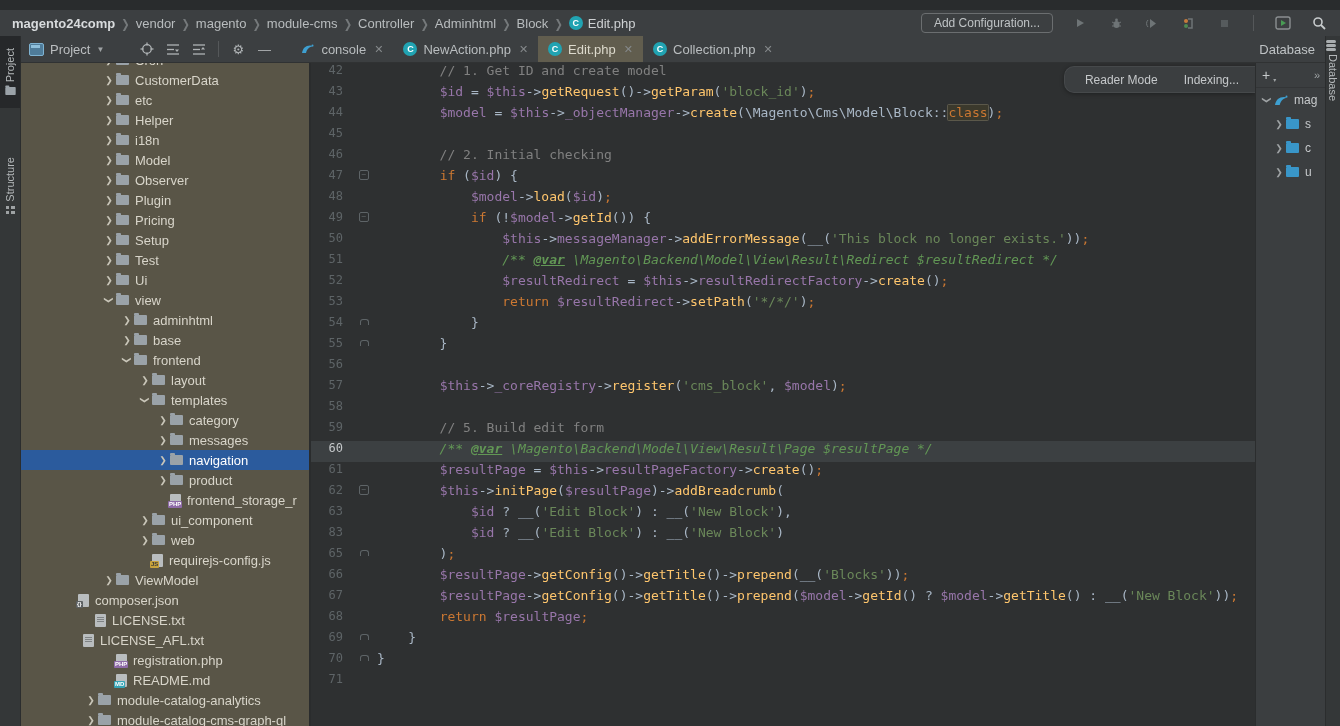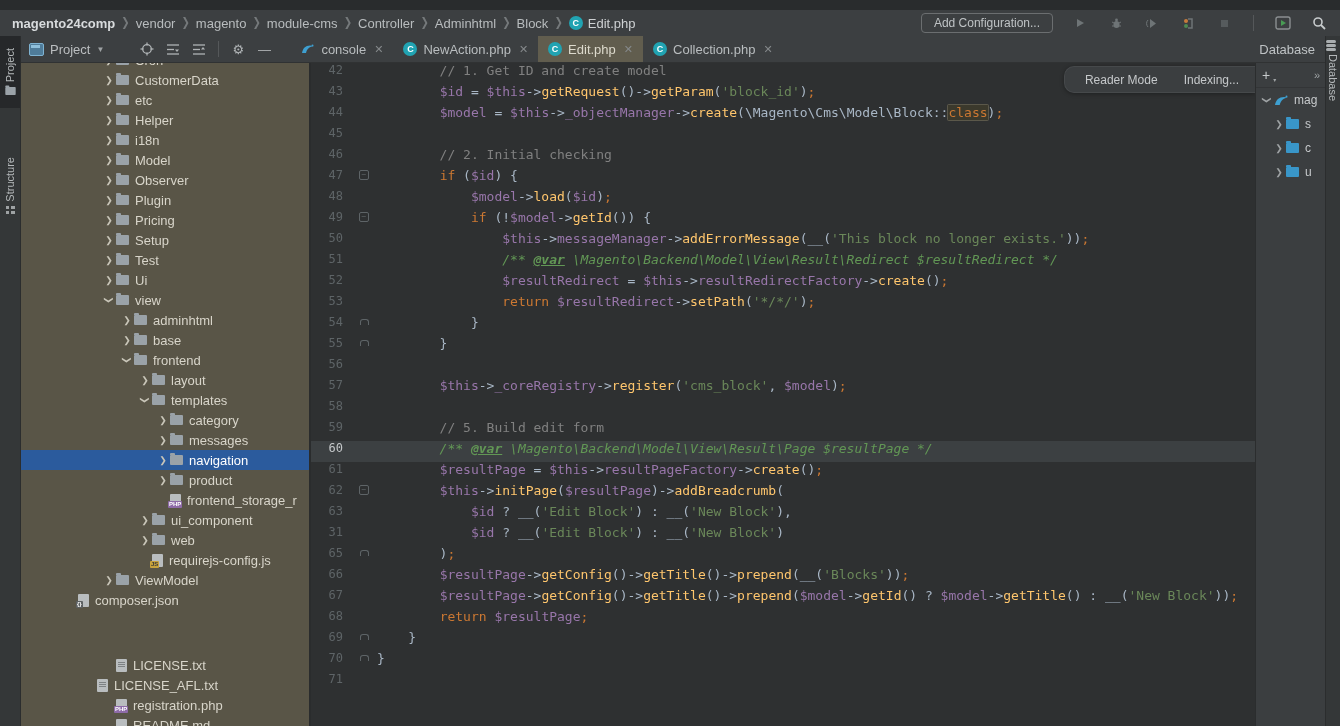--- a/index.html
+++ b/index.html
@@ -1,21 +1,21 @@
 <!DOCTYPE html>
 <html><head>
 <meta charset="utf-8">
 <style>
   html,body{margin:0;padding:0;background:#222426;}
   .app{position:relative;width:1340px;height:726px;overflow:hidden;background:#2E3031;
        font-family:"Liberation Sans",sans-serif;font-size:13px;color:#BBBEC0;-webkit-font-smoothing:antialiased;}
   
   .titlebar{height:10px;background:#292C2D;}
   .crumbbar{height:26px;background:#3C3F41;display:flex;align-items:center;padding:0 8px;border-bottom:1px solid #333537;}
-  .crumbs{display:flex;align-items:flex-start;gap:2px;flex:1;min-width:0;}
+  .crumbs{display:flex;align-items:center;gap:2px;flex:1;min-width:0;}
   .crumb{color:#B8BCBE;padding:0 4px;white-space:nowrap;display:flex;align-items:center;gap:5px;}
   .crumb.first{font-weight:bold;color:#D8DBDD;}
   .crumb.file{color:#CED1D3;}
   .crumb-sep{color:#75797B;font-size:10px;transform:scaleY(1.2);}
   .right-actions{display:flex;align-items:center;gap:18px;margin-right:4px;}
   .addcfg{border:1px solid #6B6E70;border-radius:4px;padding:2px 12px;color:#BFC3C5;font-size:12px;background:transparent;}
   .tb-ic{display:inline-flex;align-items:center;justify-content:center;width:18px;height:18px;}
   .tb-sep{width:1px;height:16px;background:#55585A;margin:0 2px;}
   
   .main{position:absolute;top:36px;bottom:0;left:0;right:0;display:flex;}
@@ -415,28 +415,28 @@
                 <span class="fold-ic"></span>
                 <span>ViewModel</span>
               </div>
               <div class="trow" style="padding-left: 43px;">
                 <span class="chev none">❯</span>
                 <span class="file-ic">
                   <span class="badge json">{}</span>
                 </span>
                 <span>composer.json</span>
               </div>
-              <div class="trow" style="padding-left: 81px; margin-top: 45px;">
+              <div class="trow" style="padding-left: 60px;">
                 <span class="chev none">❯</span>
                 <span class="file-ic">
                   <span class="lines"></span>
                 </span>
                 <span>LICENSE.txt</span>
               </div>
-              <div class="trow" style="padding-left: 62px;">
+              <div class="trow" style="padding-left: 48px;">
                 <span class="chev none">❯</span>
                 <span class="file-ic">
                   <span class="lines"></span>
                 </span>
                 <span>LICENSE_AFL.txt</span>
               </div>
               <div class="trow" style="padding-left: 81px;">
                 <span class="chev none">❯</span>
                 <span class="file-ic">
                   <span class="badge php">PHP</span>
@@ -607,21 +607,21 @@
                 <span class="ecode"><span class="tk-p">        </span><span class="tk-v">$this</span><span class="tk-p">-&gt;</span><span class="tk-f">initPage</span><span class="tk-p">(</span><span class="tk-v">$resultPage</span><span class="tk-p">)-&gt;</span><span class="tk-f">addBreadcrumb</span><span class="tk-p">(</span></span>
               </div>
               <div class="eline">
                 <div class="gut">
                   <span class="lnum">63</span>
                 </div>
                 <span class="ecode"><span class="tk-p">            </span><span class="tk-v">$id</span><span class="tk-p"> ? __(</span><span class="tk-s">'Edit Block'</span><span class="tk-p">) : __(</span><span class="tk-s">'New Block'</span><span class="tk-p">),</span></span>
               </div>
               <div class="eline">
                 <div class="gut">
-                  <span class="lnum">31</span>
+                  <span class="lnum">83</span>
                 </div>
                 <span class="ecode"><span class="tk-p">            </span><span class="tk-v">$id</span><span class="tk-p"> ? __(</span><span class="tk-s">'Edit Block'</span><span class="tk-p">) : __(</span><span class="tk-s">'New Block'</span><span class="tk-p">)</span></span>
               </div>
               <div class="eline">
                 <div class="gut">
                   <span class="lnum">65</span>
                   <span class="fmark">
                     <span class="fm-e"></span>
                   </span>
                 </div>

